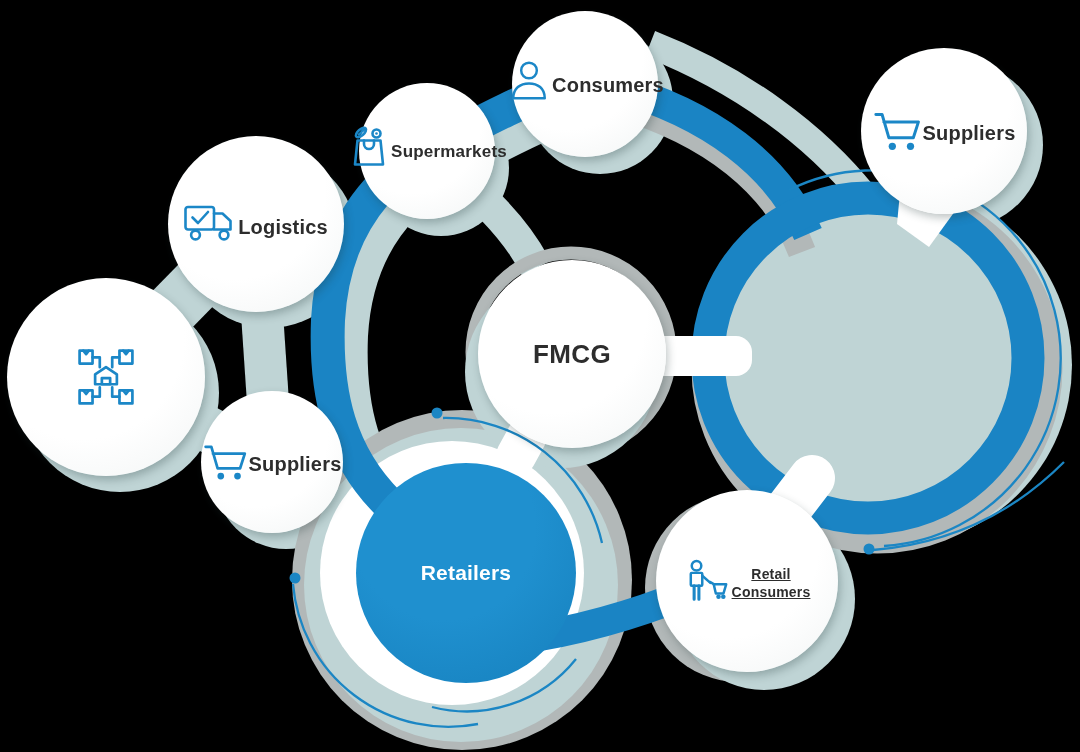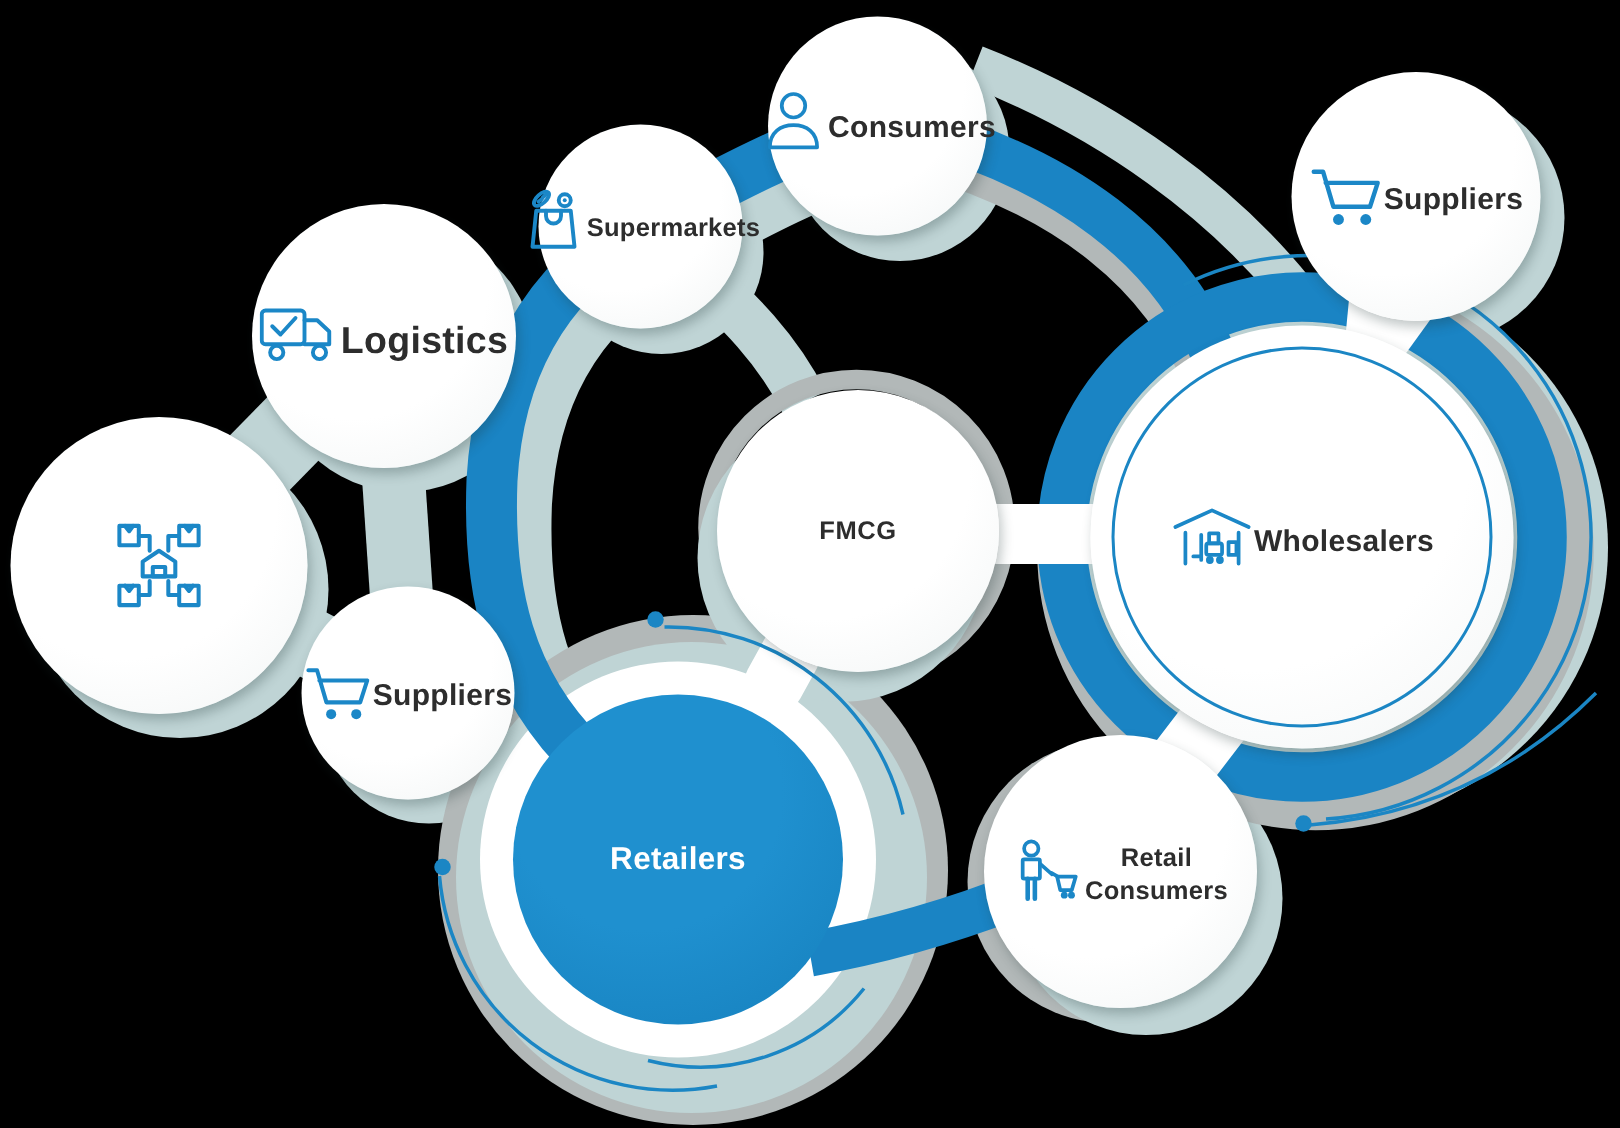--- a/index.html
+++ b/index.html
@@ -112,21 +112,21 @@
   <div class="node" style="left:168px;top:136px;width:176px;height:176px;">
     <span class="icon">
       <svg width="54" height="38" viewBox="0 0 54 38">
         <rect x="1.5" y="2" width="28.5" height="22.5" rx="2.5"></rect>
         <path d="M8.5 12.5 l5.5 5.5 10 -11"></path>
         <path d="M30 8.5 h8.5 l8 7.5 v8.5 h-16.5"></path>
         <circle cx="11.5" cy="30" r="4.4"></circle>
         <circle cx="40" cy="30" r="4.4"></circle>
       </svg>
     </span>
-    <div class="lbl" style="font-size:25px;margin-top:6px;">Logistics</div>
+    <div class="lbl" style="font-size:20px;margin-top:6px;">Logistics</div>
   </div>
 
   <div class="node" style="left:201px;top:391px;width:142px;height:142px;">
     <span class="icon">
       <svg width="46" height="40" viewBox="0 0 44 38" stroke-width="2.8">
         <path d="M2.5 4.5 h5.5 l6 20.5 h21.5 l4.5 -14 H9.5"></path>
         <circle class="fil" cx="17" cy="32.5" r="3.2"></circle>
         <circle class="fil" cx="33" cy="32.5" r="3.2"></circle>
       </svg>
     </span>
@@ -151,43 +151,27 @@
     <span class="icon" style="margin-top:-6px;">
       <svg width="46" height="42" viewBox="0 0 48 44" stroke-width="2.7">
         <circle cx="24" cy="11" r="8.2"></circle>
         <path d="M7.5 40 c0 -10.5 7.4 -15.5 16.5 -15.5 s16.5 5 16.5 15.5 z"></path>
       </svg>
     </span>
     <div class="lbl" style="font-size:20px;margin-top:3px;">Consumers</div>
   </div>
 
   <div class="node" style="left:478px;top:260px;width:188px;height:188px;">
-    <div class="lbl" style="font-size:17px;letter-spacing:.4px;">FMCG</div>
-  </div>
-
-  <div class="node node-retailers" style="left:342px;top:463px;width:220px;height:220px;">
+    <div class="lbl" style="font-size:26px;letter-spacing:.4px;">FMCG</div>
+  </div>
+
+  <div class="node node-retailers" style="left:356px;top:463px;width:220px;height:220px;">
     <div class="lbl" style="font-size:21px;">Retailers</div>
   </div>
 
-  <div class="node" style="left:727px;top:217px;width:282px;height:282px;">
-    <div class="inner-ring"></div>
-    <span class="icon stacked">
-      <svg width="56" height="46" viewBox="0 0 58 48" stroke-width="2.4">
-        <path d="M3.5 17 L29 5.5 L54.5 17"></path>
-        <path d="M10.5 21 V42.5 M47.5 21 V42.5"></path>
-        <path d="M21.5 22.5 V40 M21.5 37.5 h-5.5"></path>
-        <rect x="25" y="28.5" width="11" height="8" rx="1.5"></rect>
-        <rect x="27" y="21.5" width="6.5" height="7"></rect>
-        <rect x="40.5" y="27.5" width="5.5" height="9"></rect>
-        <circle class="fil" cx="27.5" cy="40" r="2.7"></circle>
-        <circle class="fil" cx="34.5" cy="40" r="2.7"></circle>
-      </svg>
-    </span>
-    <div class="lbl stacked" style="font-size:20px;margin-top:7px;">Wholesalers</div>
-  </div>
 
   <div class="node" style="left:861px;top:48px;width:166px;height:166px;">
     <span class="icon">
       <svg width="50" height="44" viewBox="0 0 44 38" stroke-width="2.8">
         <path d="M2.5 4.5 h5.5 l6 20.5 h21.5 l4.5 -14 H9.5"></path>
         <circle class="fil" cx="17" cy="32.5" r="3.2"></circle>
         <circle class="fil" cx="33" cy="32.5" r="3.2"></circle>
       </svg>
     </span>
     <div class="lbl" style="font-size:20px;margin-top:4px;">Suppliers</div>
@@ -199,19 +183,19 @@
         <circle cx="13" cy="7" r="5"></circle>
         <rect x="7" y="14.5" width="12" height="13.5" rx="1"></rect>
         <path d="M10.5 28 V42 M15.5 28 V42" stroke-width="3.2"></path>
         <path d="M19 17.5 l8.5 7.5"></path>
         <path d="M27 24 l4.5 2.5"></path>
         <path d="M31 26.5 h13 l-2.8 9.5 h-8 z"></path>
         <circle class="fil" cx="36" cy="39.5" r="2.4"></circle>
         <circle class="fil" cx="41" cy="39.5" r="2.4"></circle>
       </svg>
     </span>
-    <div class="lbl" style="font-size:17px;margin-top:4px;">
+    <div class="lbl" style="font-size:14px;margin-top:4px;text-decoration:underline;">
       <div>Retail</div>
       <div>Consumers</div>
     </div>
   </div>
 
 </div>
 
 </body></html>

